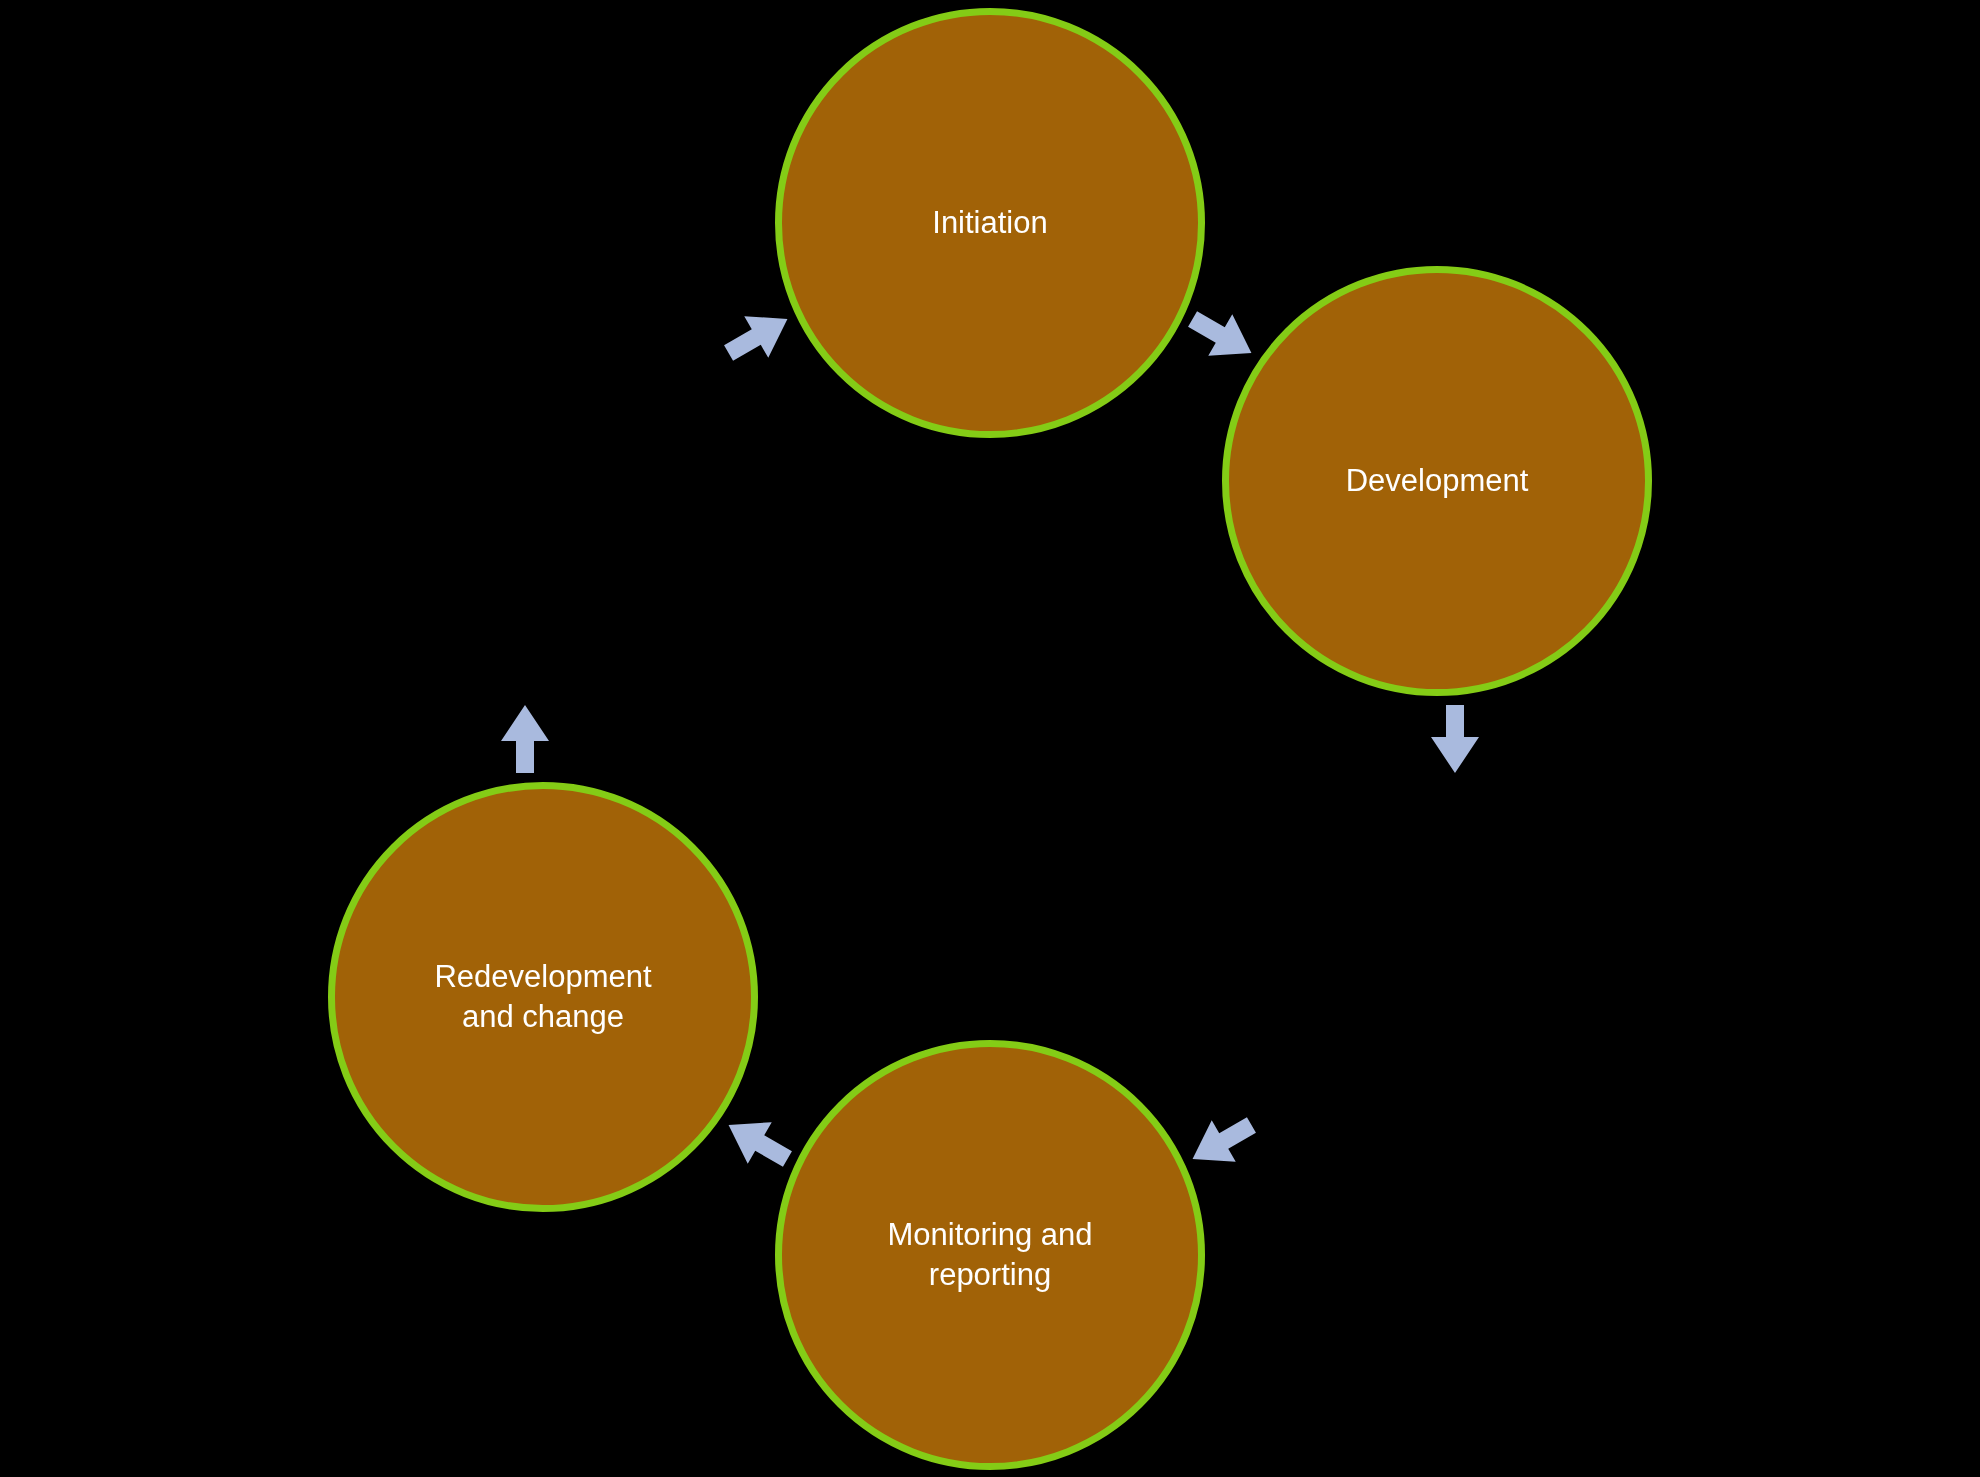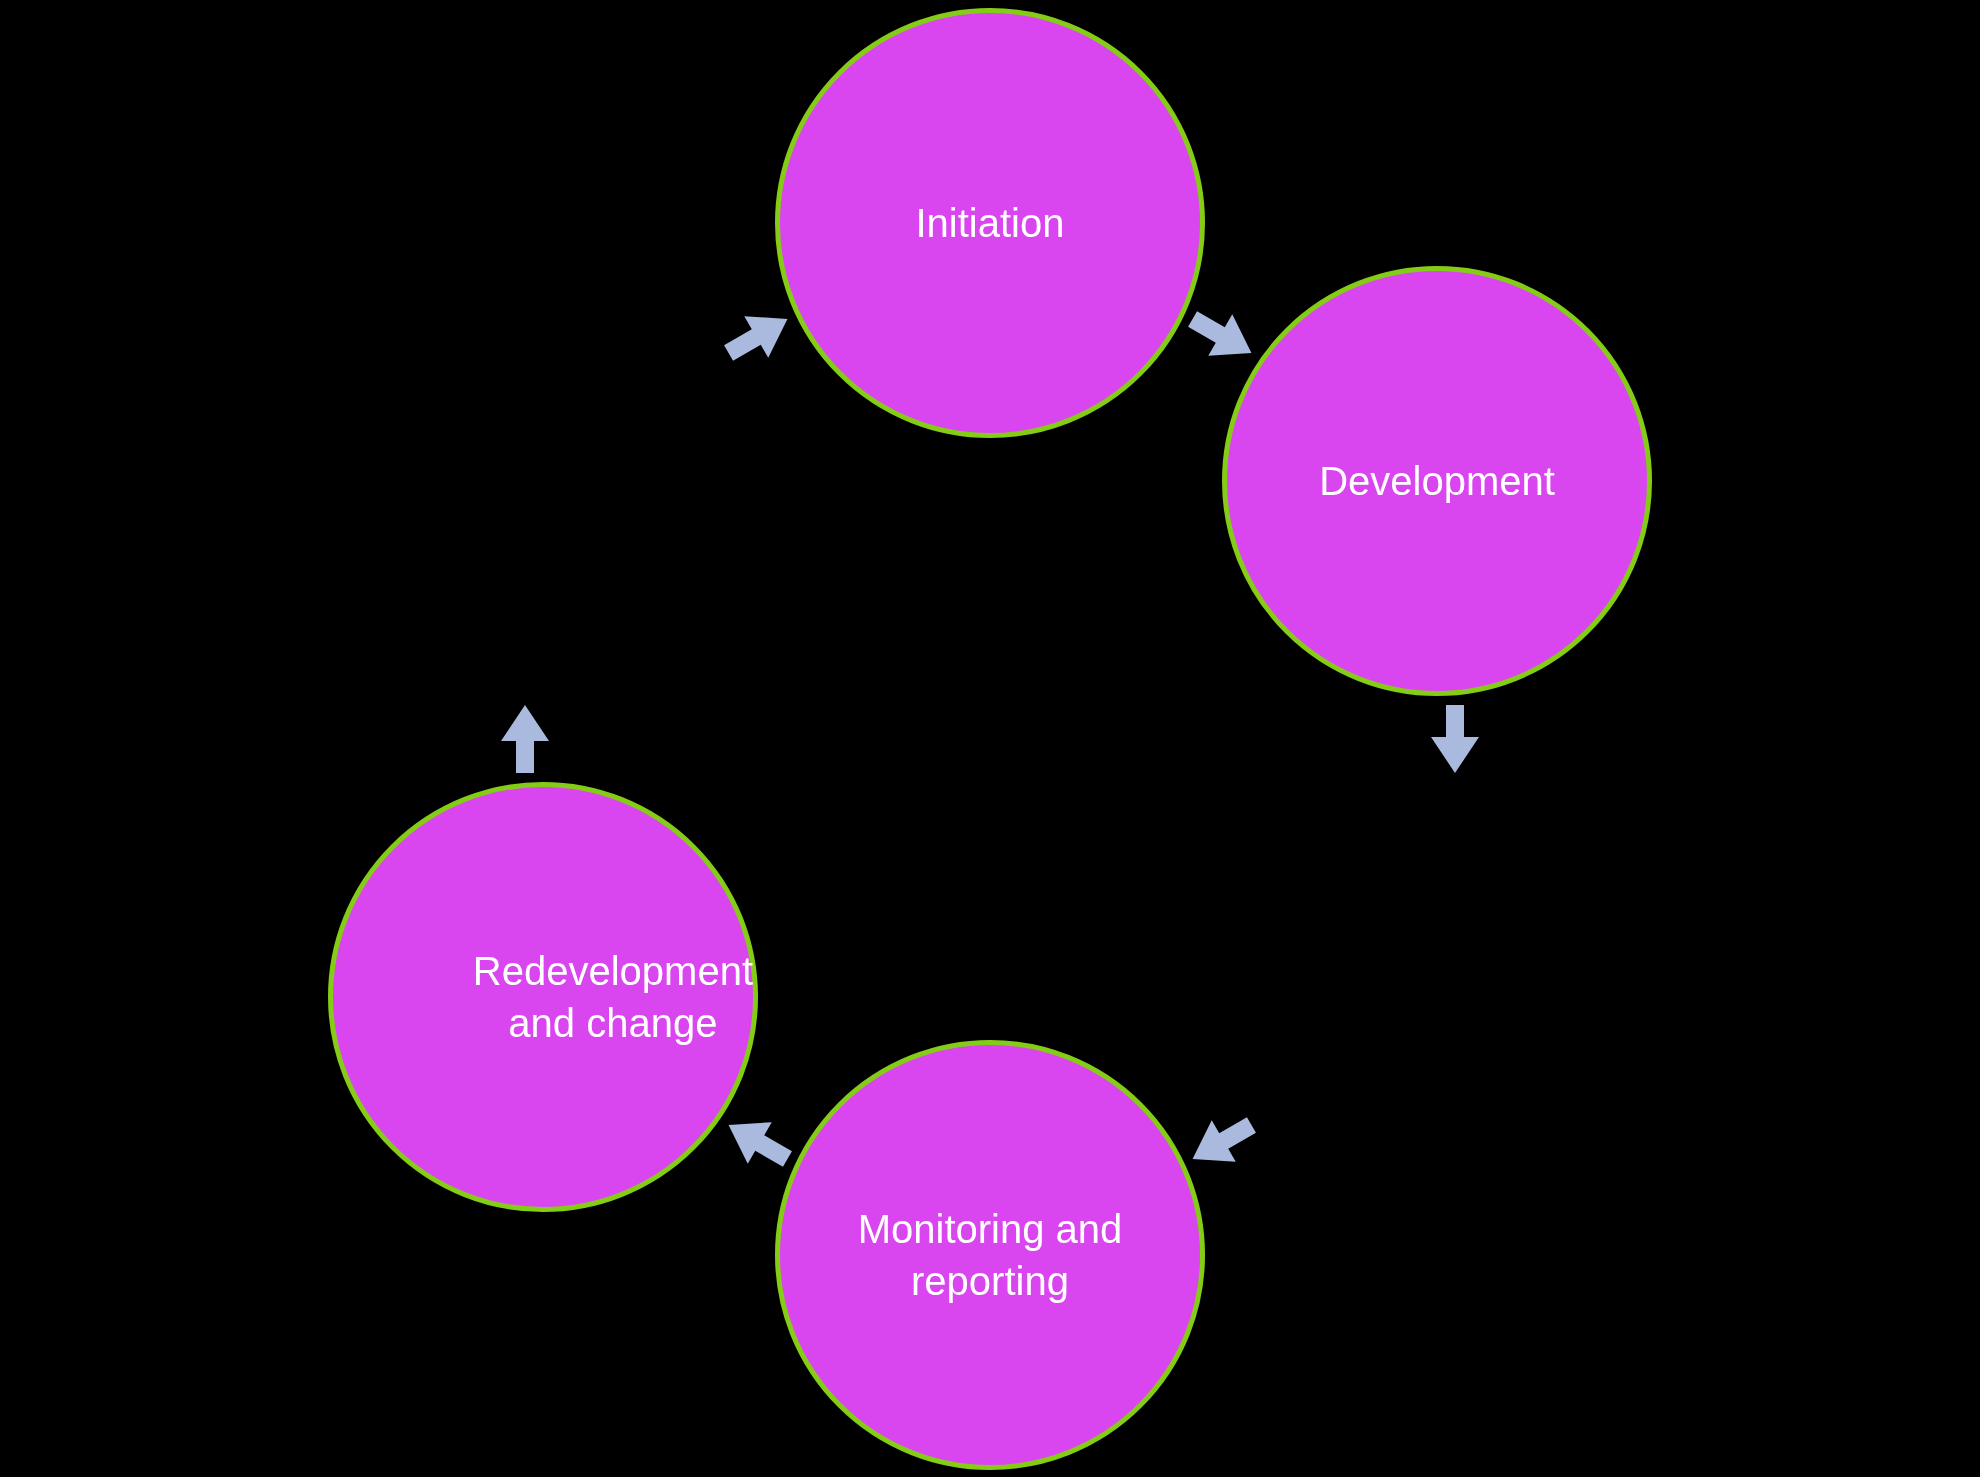--- a/index.html
+++ b/index.html
@@ -13,38 +13,38 @@
     height: 1477px;
     background: #000;
     overflow: hidden;
     font-family: "Liberation Sans", sans-serif;
   }
   .node {
     position: absolute;
     width: 430px;
     height: 430px;
     border-radius: 50%;
-    background: #d946ef;
-    border: 5px solid #84cc16;
+    background: #a16207;
+    border: 7px solid #84cc16;
     box-sizing: border-box;
     display: flex;
     align-items: center;
     justify-content: center;
     text-align: center;
     color: #ffffff;
-    font-size: 40px;
+    font-size: 31px;
     line-height: 1.3;
     white-space: pre-line;
     z-index: 2;
   }
   .pos-initiation    { left: 775px;  top: 8px; }
   .pos-development   { left: 1222px; top: 266px; }
   .pos-testing       { left: 1222px; top: 782px; }
   .pos-monitoring    { left: 775px;  top: 1040px; justify-content: center; }
-  .pos-redevelopment { left: 328px;  top: 782px; justify-content: flex-end; }
+  .pos-redevelopment { left: 328px;  top: 782px; }
   .pos-termination   { left: 328px;  top: 266px; }
 
   .arrow {
     position: absolute;
     width: 76px;
     height: 60px;
     z-index: 1;
   }
   .rot-term-init   { left: 720px;  top: 306px;  transform: rotate(-30deg); }
   .rot-init-dev    { left: 1184px; top: 306px;  transform: rotate(30deg); }

